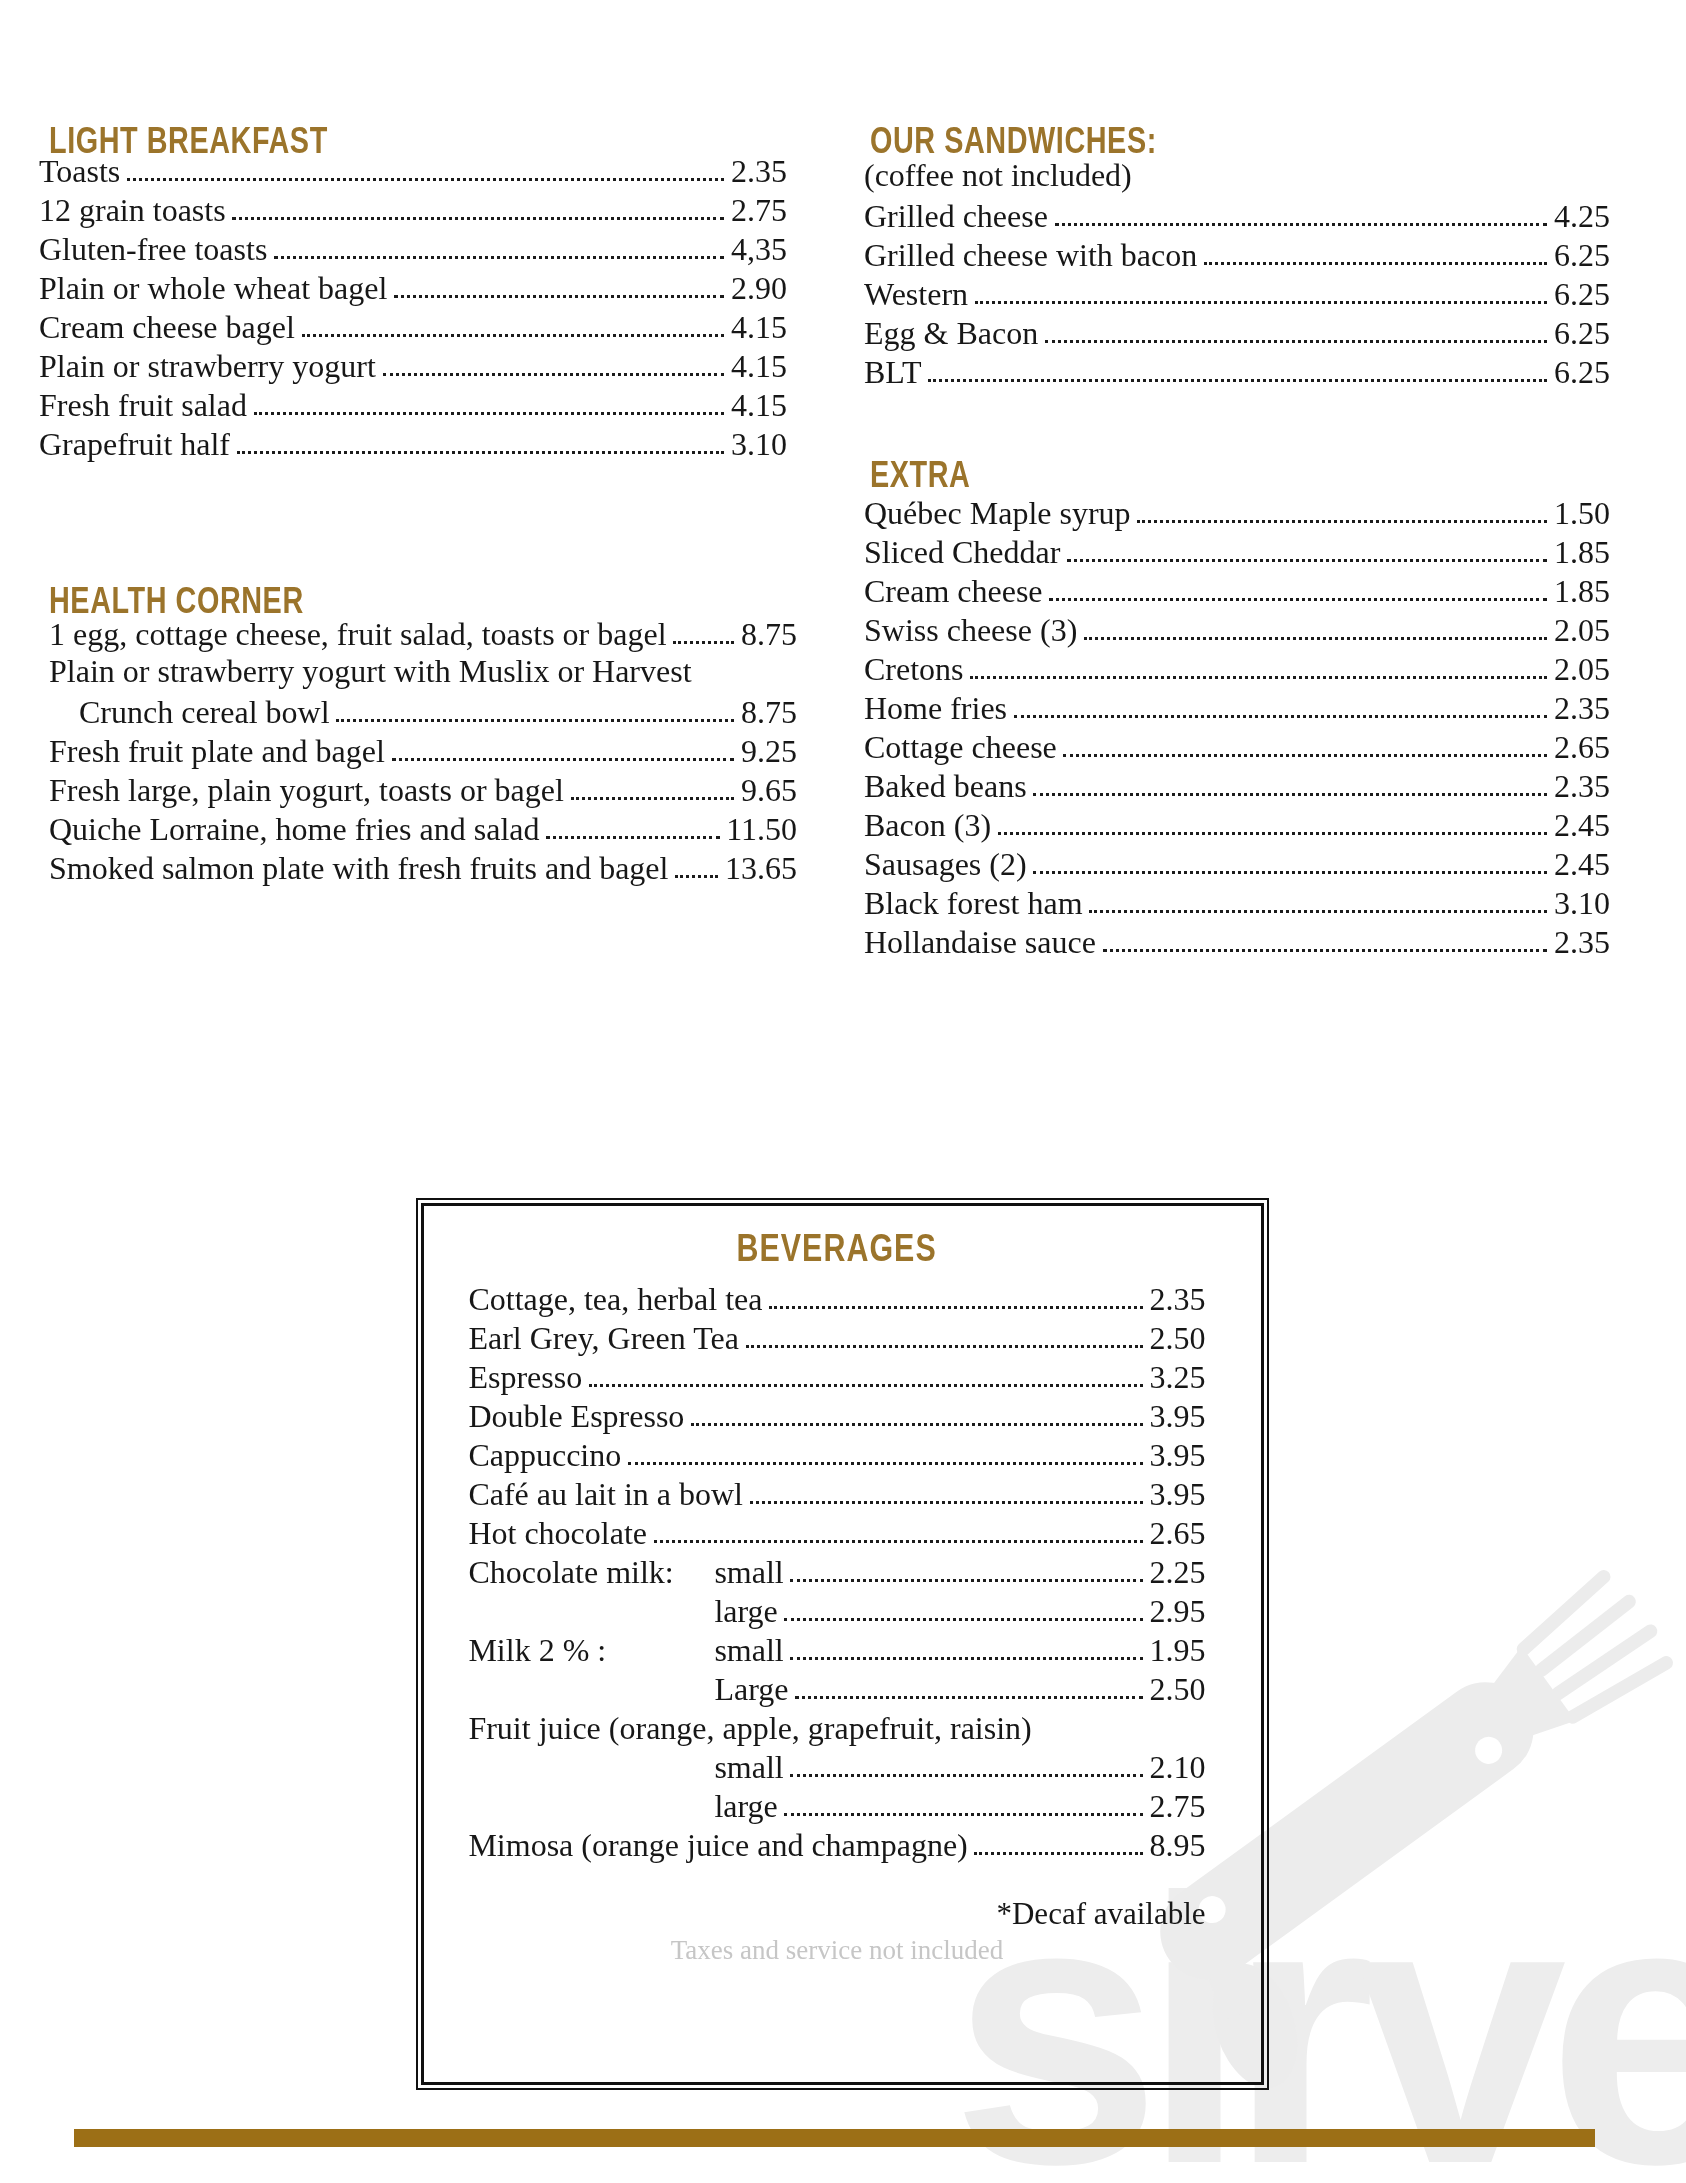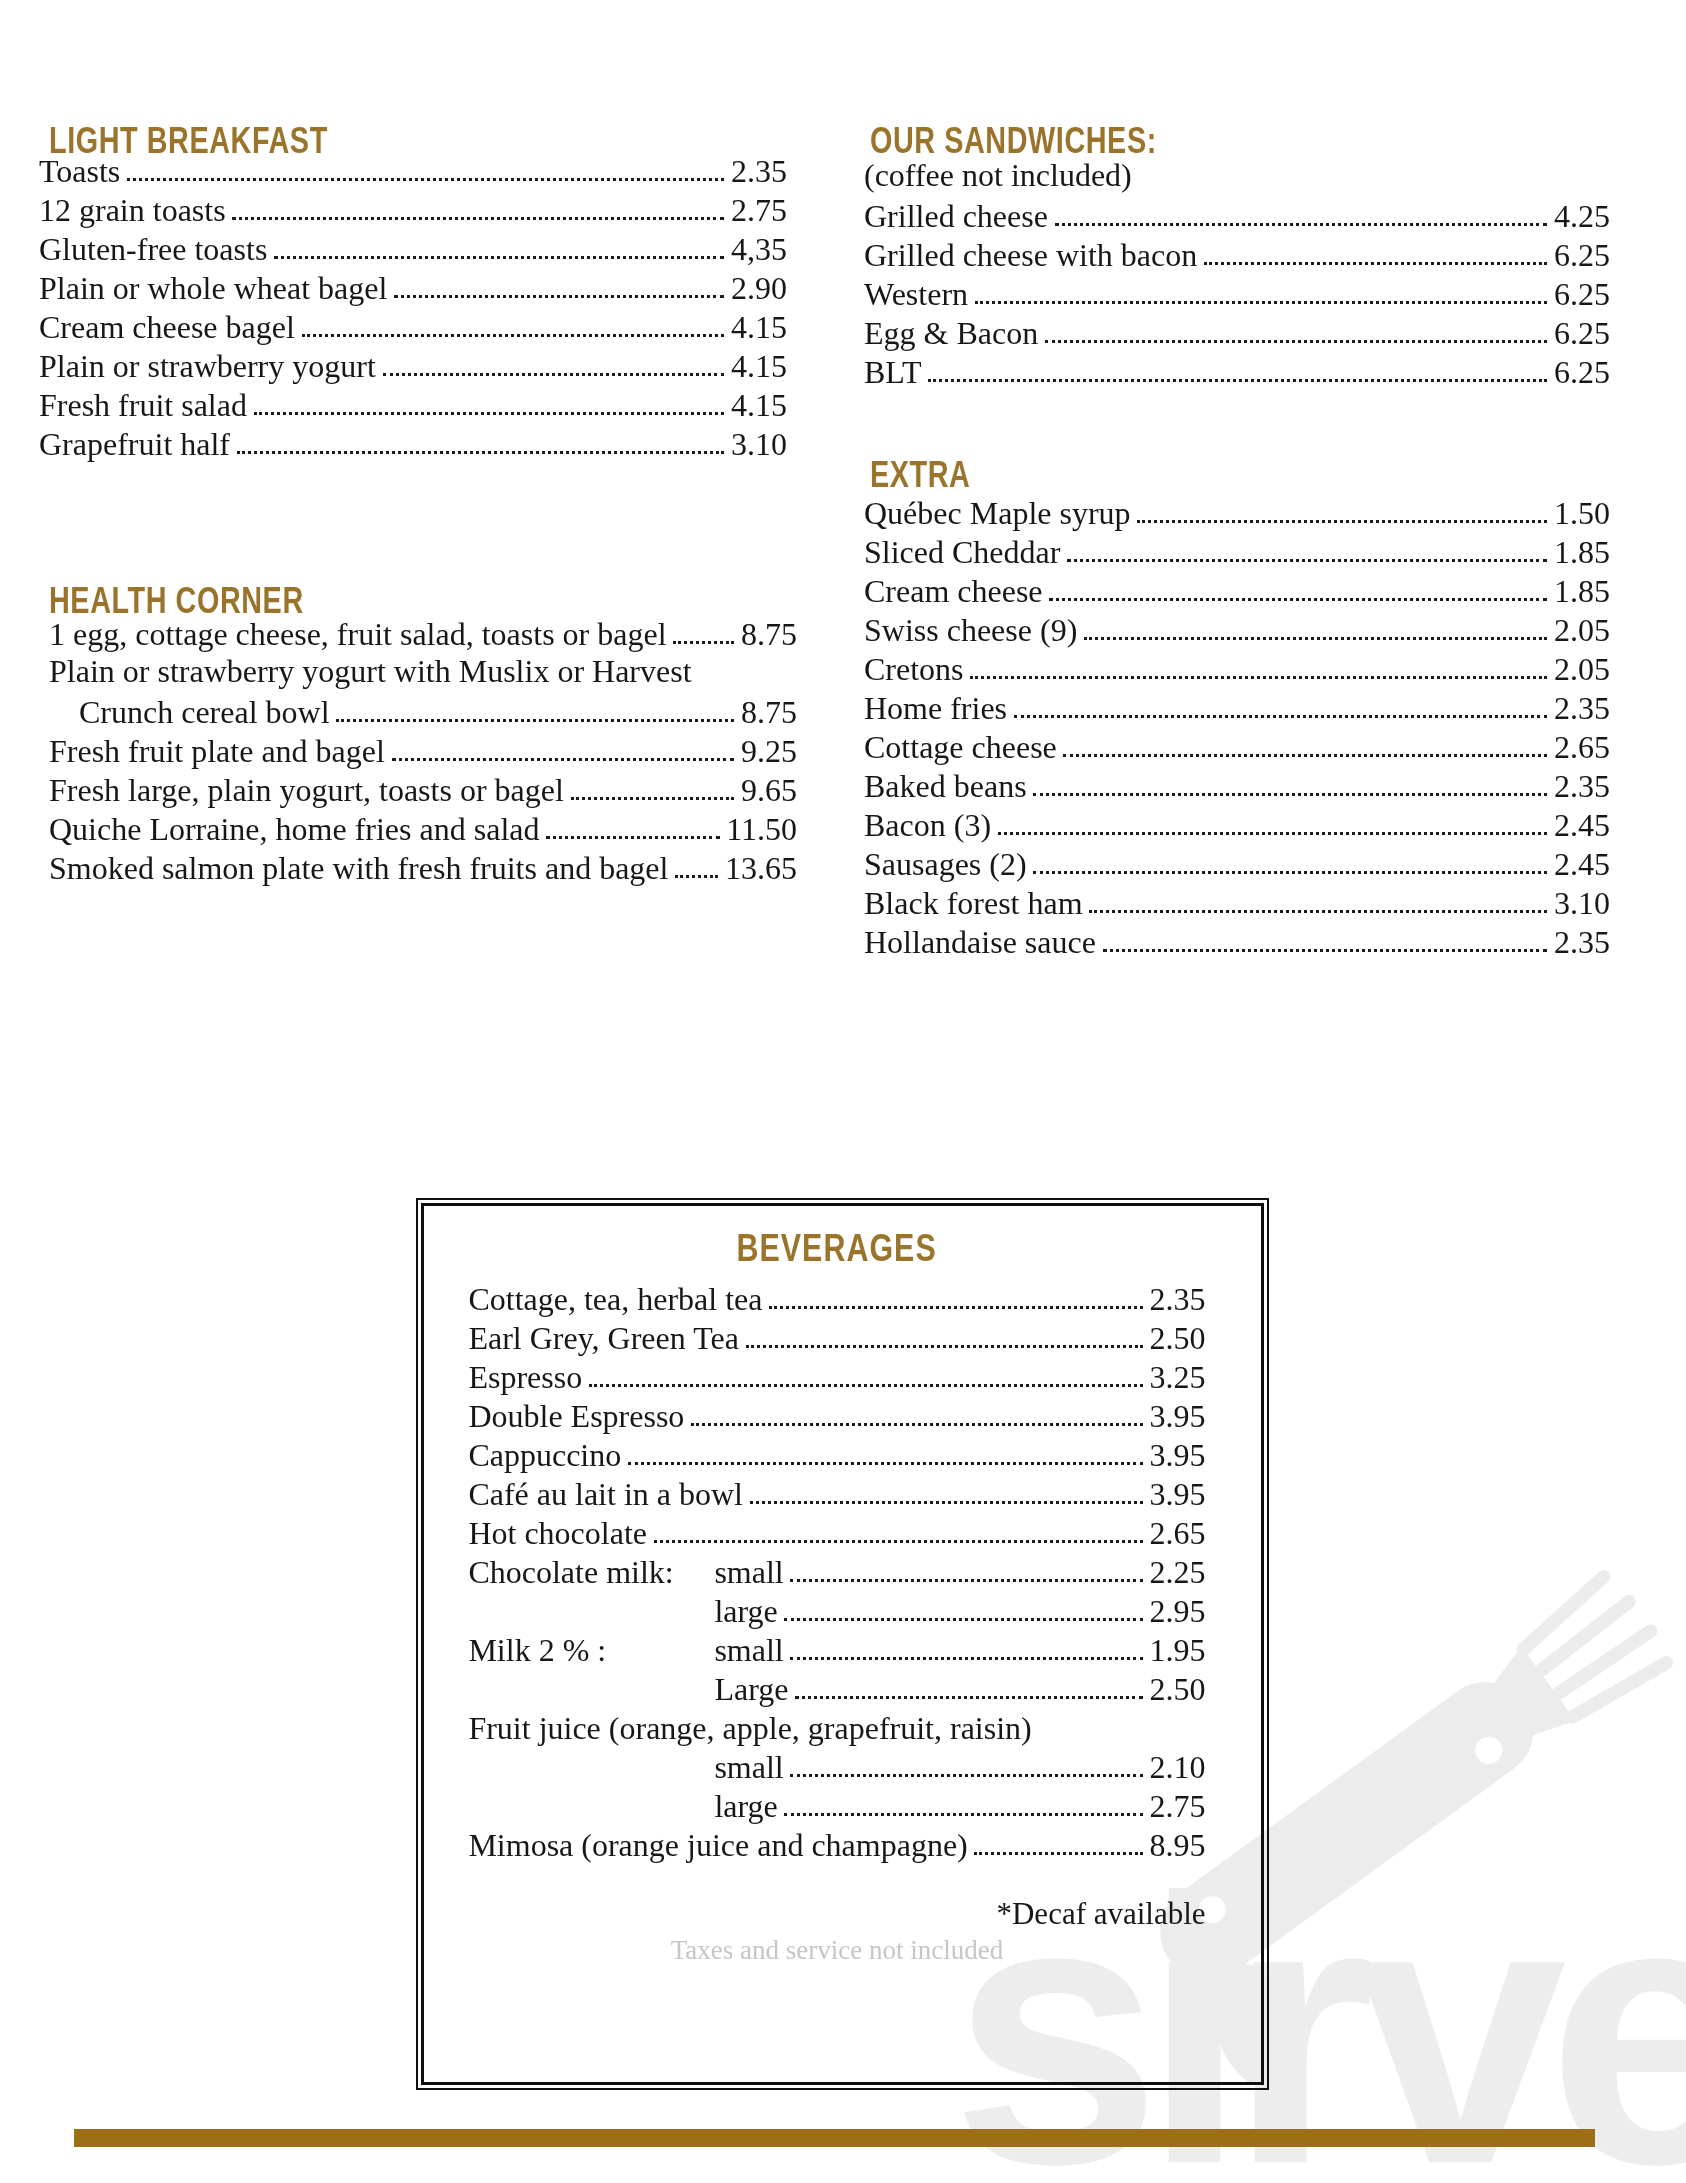--- a/index.html
+++ b/index.html
@@ -200,21 +200,21 @@
       <span class="lbl">Sliced Cheddar</span>
       <span class="leader"></span>
       <span class="price">1.85</span>
     </div>
   <div class="row">
       <span class="lbl">Cream cheese</span>
       <span class="leader"></span>
       <span class="price">1.85</span>
     </div>
   <div class="row">
-      <span class="lbl">Swiss cheese (9)</span>
+      <span class="lbl">Swiss cheese (3)</span>
       <span class="leader"></span>
       <span class="price">2.05</span>
     </div>
   <div class="row">
       <span class="lbl">Cretons</span>
       <span class="leader"></span>
       <span class="price">2.05</span>
     </div>
   <div class="row">
       <span class="lbl">Home fries</span>

